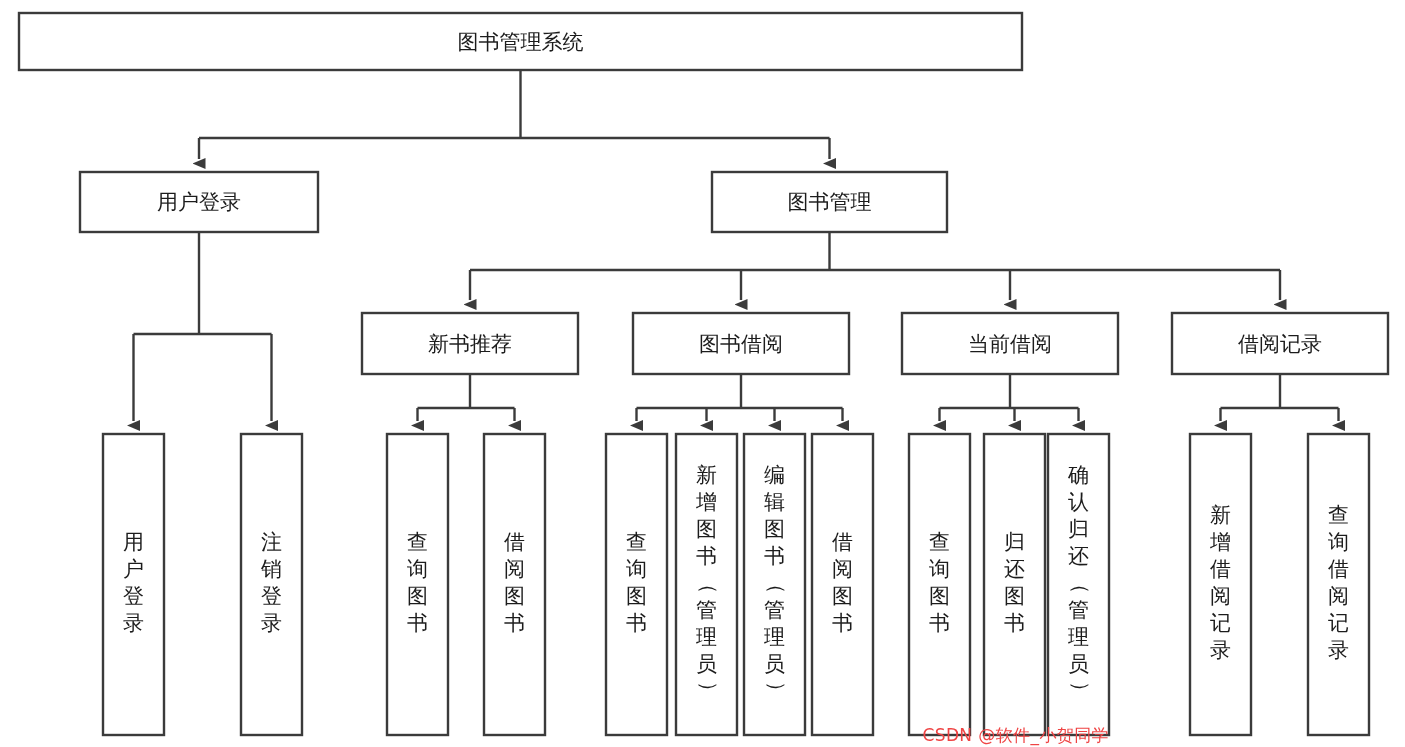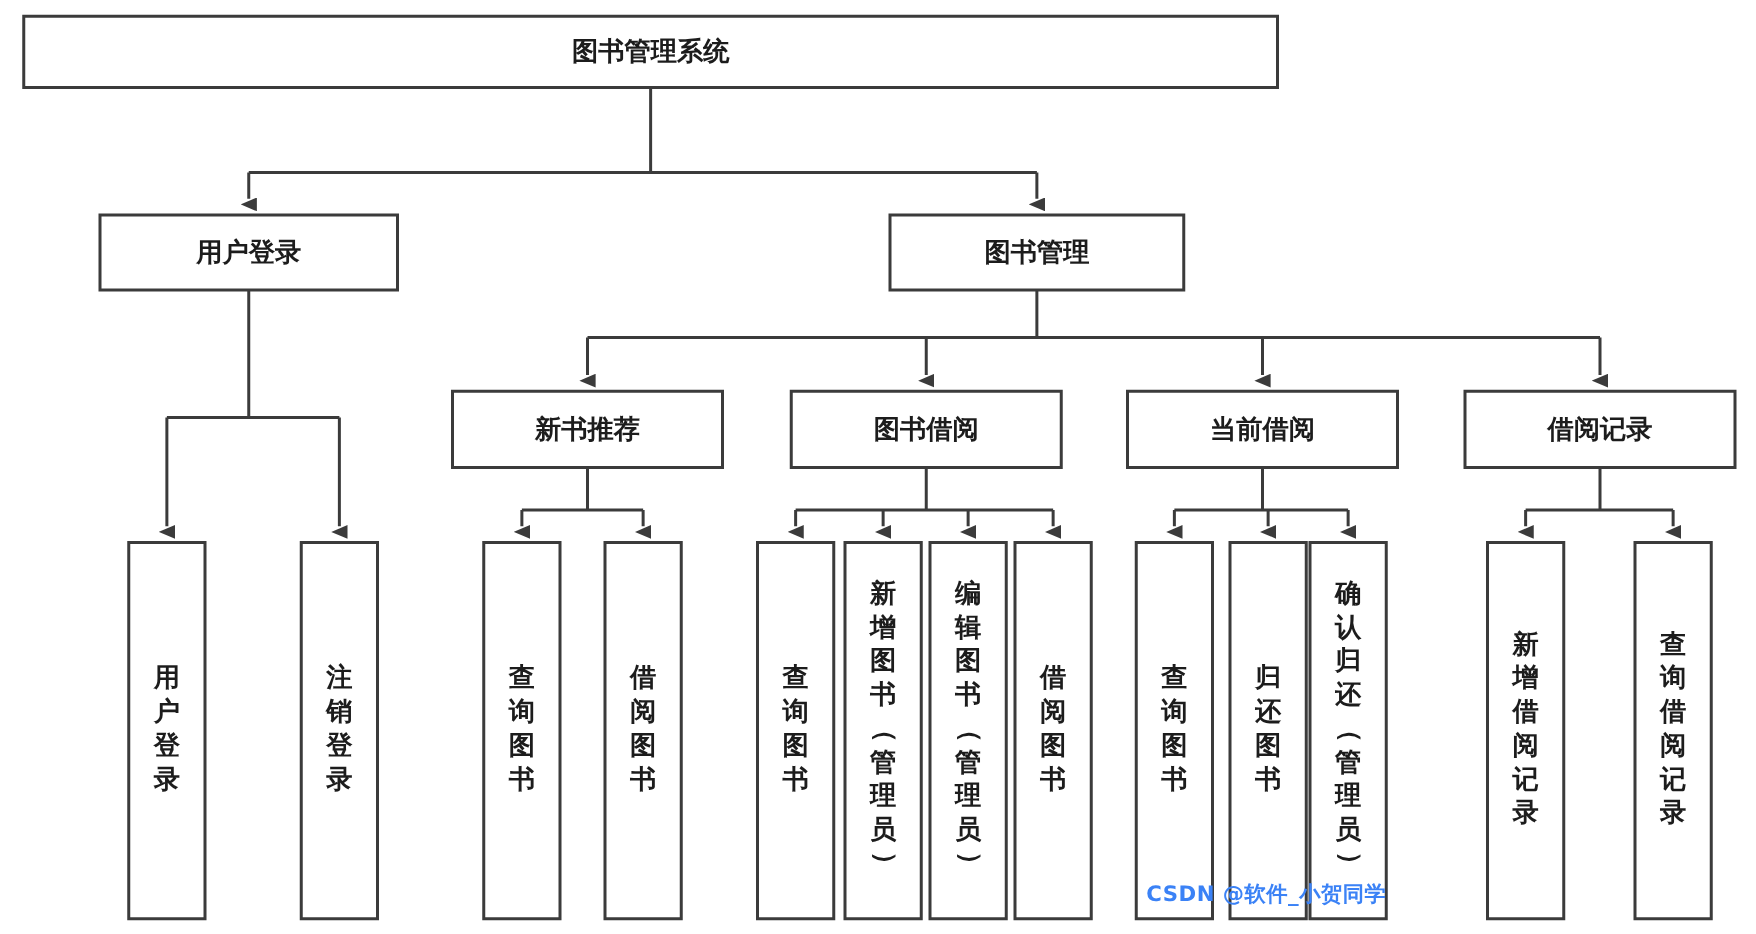--- a/index.html
+++ b/index.html
@@ -13,21 +13,20 @@
     position: relative;
     font-family: "DejaVu Sans", "Liberation Sans", sans-serif;
     overflow: hidden;
   }
   #diagram-root {
     position: absolute;
     left: 0;
     top: 0;
     width: 1119px;
     height: 747px;
-    font-weight: bold;
   }
   .node-box {
     fill: #ffffff;
     stroke: #3b3b3b;
     stroke-width: 2.4;
   }
   .node-label {
     font-family: "DejaVu Sans", "Liberation Sans", sans-serif;
     font-size: 21px;
     fill: #1c1c1c;
@@ -45,24 +44,24 @@
     stroke-width: 2.4;
     fill: none;
   }
   .arrow-head {
     fill: #3b3b3b;
     stroke: none;
   }
   .watermark {
     position: absolute;
     right: 10px;
-    bottom: 20px;
+    bottom: 0;
     font-family: "DejaVu Sans", "Liberation Sans", sans-serif;
     font-size: 17px;
-    color: #3b82f6;
+    color: #ef4444;
     white-space: nowrap;
     letter-spacing: 0.4px;
     user-select: none;
   }
 </style>
 </head>
 <body>
 
 <div id="diagram-root">
   <svg id="diagram-svg" width="1405" height="747" viewBox="0 0 1405 747" xmlns="http://www.w3.org/2000/svg">

